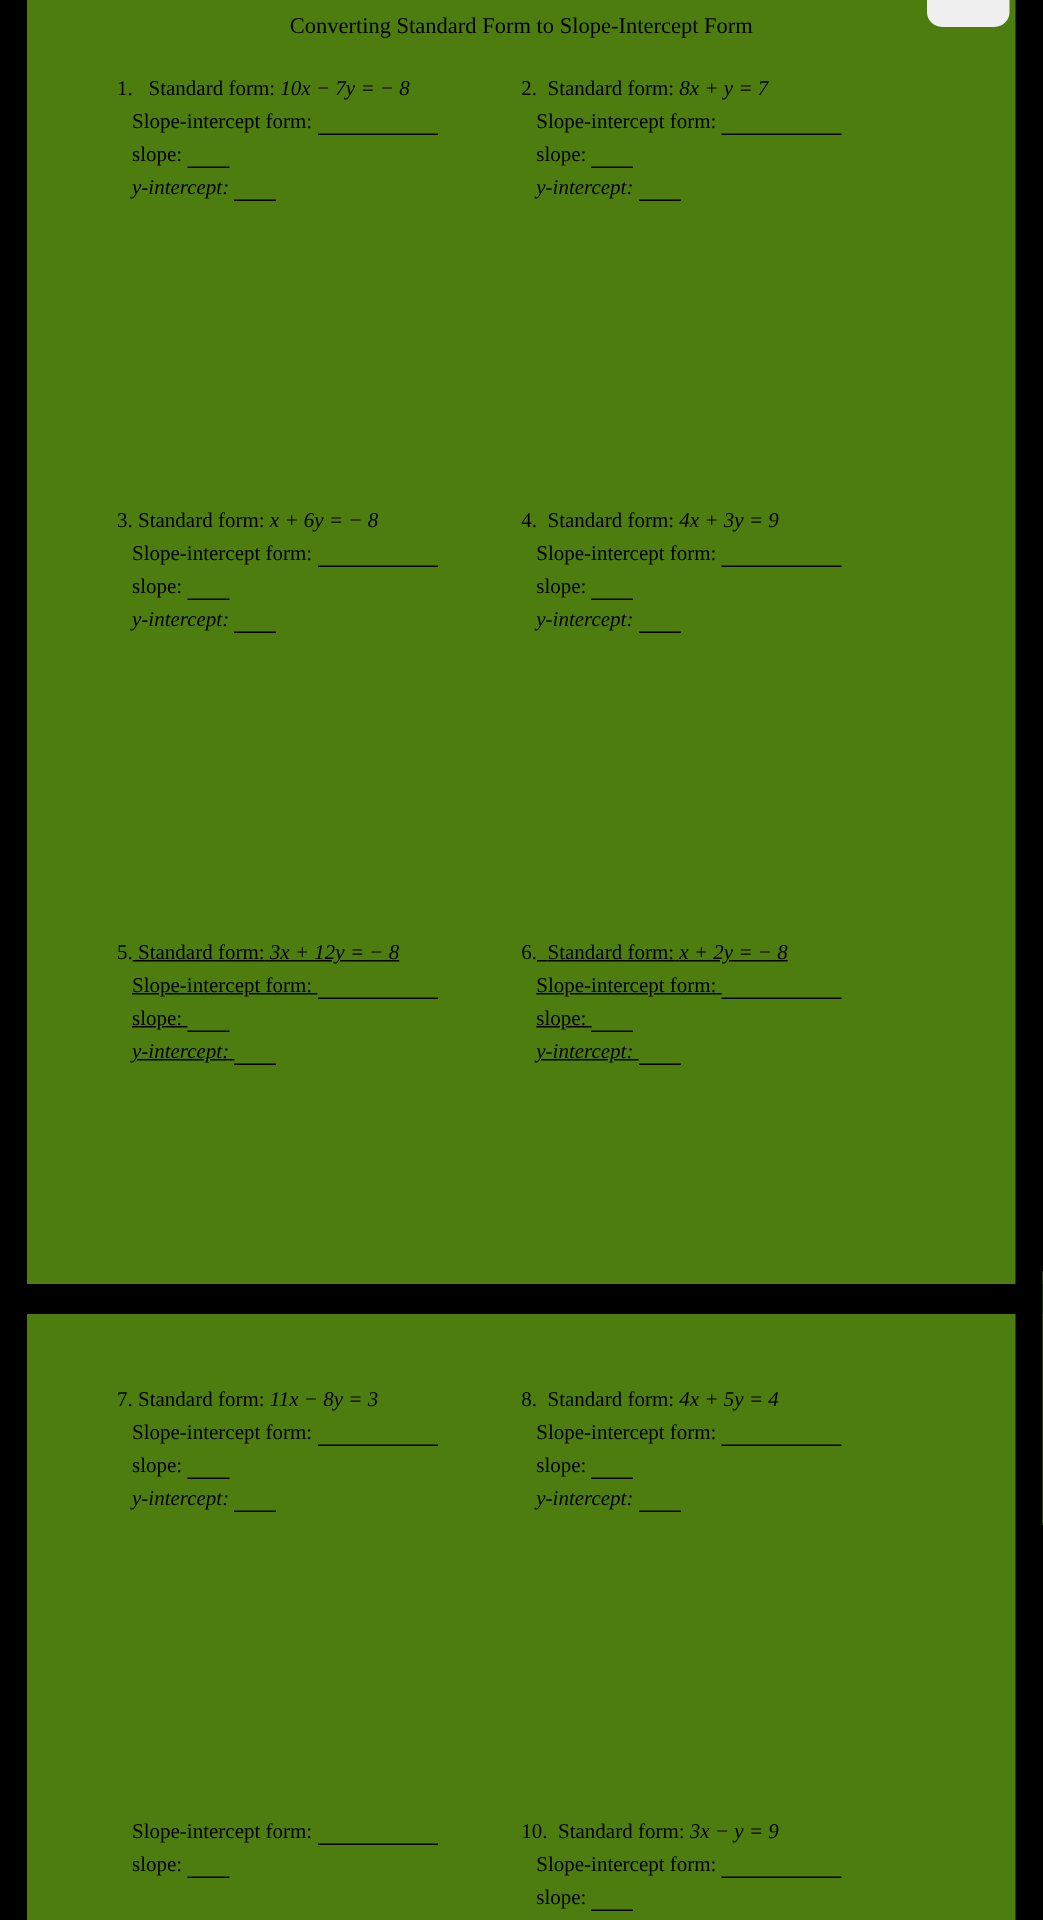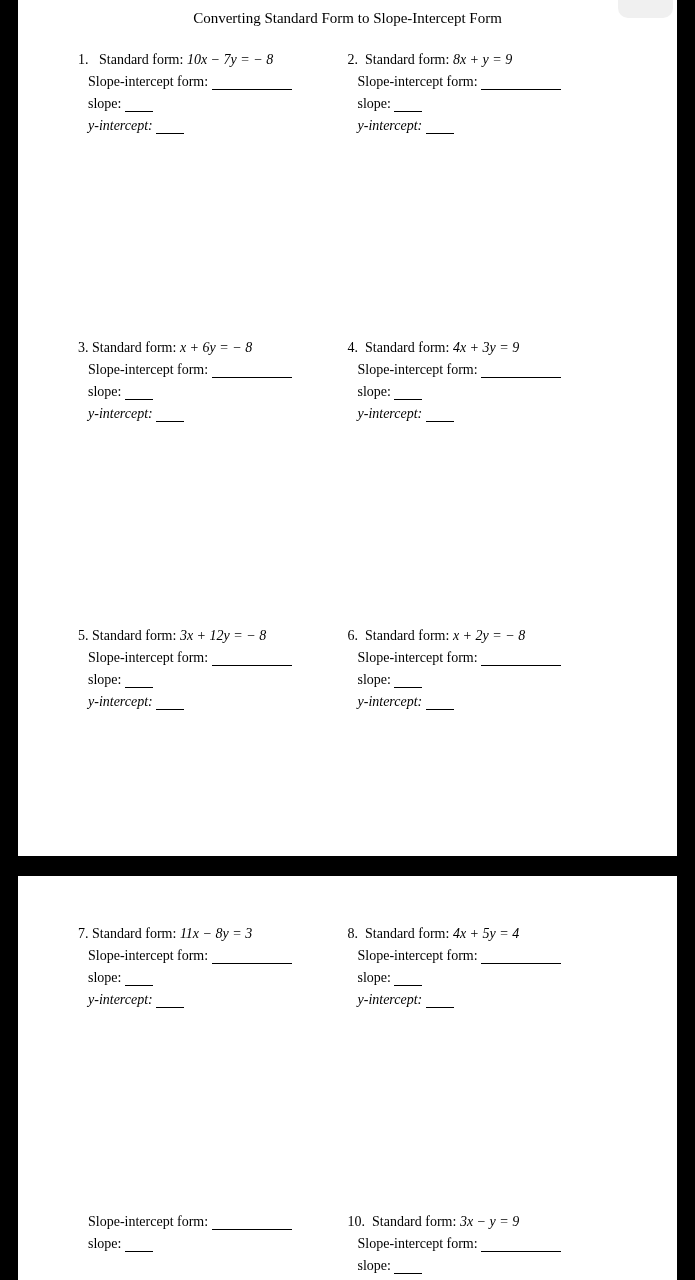--- a/index.html
+++ b/index.html
@@ -4,42 +4,42 @@
   <style>
     * { margin: 0; padding: 0; box-sizing: border-box; }
     body {
       background: #000;
       font-family: 'Times New Roman', Times, serif;
       font-size: 14px;
       color: #000;
       width: 695px;
     }
     .page {
-      background: #ffffff;
+      background: #4d7c0f;
       margin: 0 18px;
       padding: 10px 60px 30px 60px;
     }
     .page-gap {
       height: 20px;
       background: #000;
     }
     .title {
       text-align: center;
       font-size: 15px;
       margin-bottom: 25px;
     }
     .problems {
       display: flex;
       flex-wrap: wrap;
     }
     .problem {
       width: 50%;
       padding-bottom: 200px;
     }
-    .problem.row4 { padding-bottom: 110px; }
+    .problem.row4 { padding-bottom: 110px; text-decoration: underline; }
     .problem.row5 { padding-bottom: 40px; }
     .num-line {
       margin-bottom: 6px;
     }
     .sub-line {
       margin-left: 10px;
       margin-bottom: 6px;
     }
     .num {
       display: inline-block;
@@ -96,21 +96,21 @@
       <div class="sub-line">
         <span class="eq">y-intercept:</span>
         <span class="blank-short"></span>
       </div>
     </div>
 
     <div class="problem">
       <div class="num-line">
         <span class="num">2.</span>&nbsp;
         <span class="label">Standard form:</span>
-        <span class="eq">8x + y = 9</span>
+        <span class="eq">8x + y = 7</span>
       </div>
       <div class="sub-line">
         <span class="label">Slope-intercept form:</span>
         <span class="blank-long"></span>
       </div>
       <div class="sub-line">
         <span class="label">slope:</span>
         <span class="blank-short"></span>
       </div>
       <div class="sub-line">

